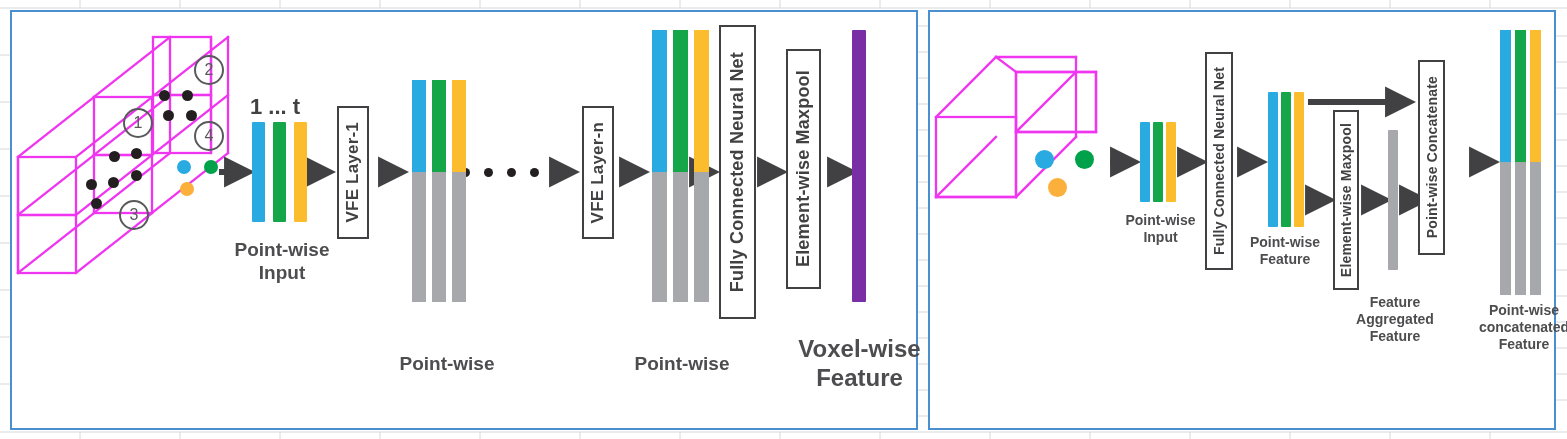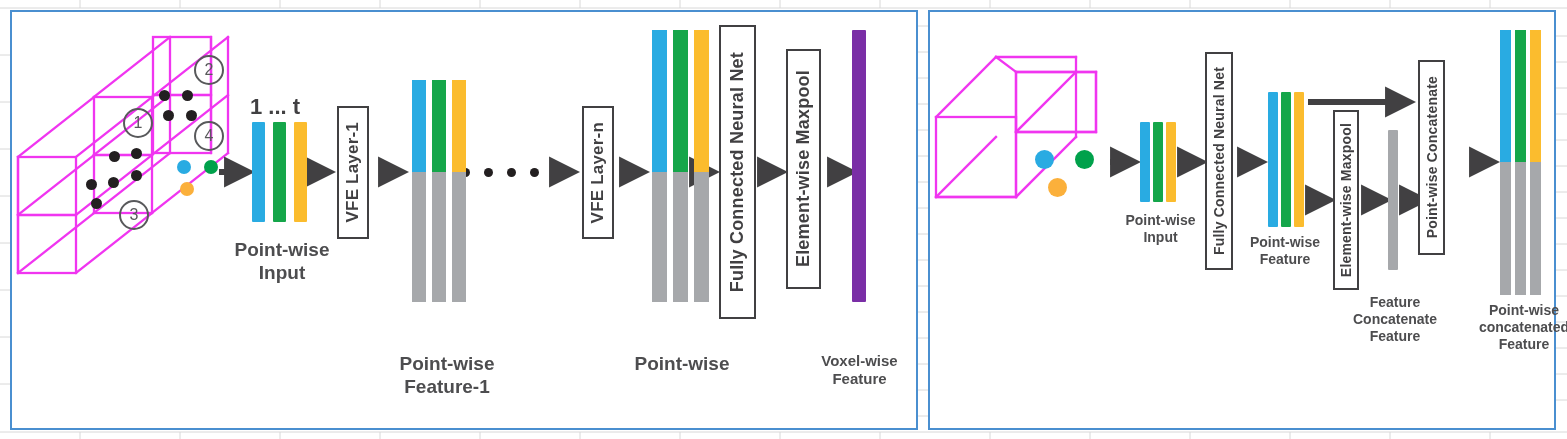--- a/index.html
+++ b/index.html
@@ -238,21 +238,20 @@
       <div class="head bar-g" style="height:92px;"></div>
         <div class="tail" style="top:92px;height:130px;"></div>
     </div>
     <div class="split" style="left:40px;top:0px;width:14px;height:222px;">
       <div class="head bar-y" style="height:92px;"></div>
         <div class="tail" style="top:92px;height:130px;"></div>
     </div>
   </div>
   <div class="cap" style="left:355px;top:340px;width:160px;font-size:19px;">
     <div>Point-wise</div>
-    <div>Feature-1</div>
   </div>
 
   <div class="pbox" style="left:570px;top:94px;width:32px;height:133px;">
     <span style="font-size:17px;">VFE Layer-n</span>
   </div>
 
   <div style="position:absolute;left:640px;top:18px;width:62px;height:272px;">
     <div class="split" style="left:0px;top:0px;width:15px;height:272px;">
       <div class="head bar-c" style="height:142px;"></div>
         <div class="tail" style="top:142px;height:130px;"></div>
@@ -272,21 +271,21 @@
 
   <div class="pbox" style="left:707px;top:13px;width:37px;height:294px;">
     <span style="font-size:18px;">Fully Connected Neural Net</span>
   </div>
 
   <div class="pbox" style="left:774px;top:37px;width:35px;height:240px;">
     <span style="font-size:18px;">Element-wise Maxpool</span>
   </div>
 
   <div class="bar bar-purple" style="left:840px;top:18px;width:14px;height:272px;"></div>
-  <div class="cap" style="left:775px;top:340px;width:145px;font-size:15px;">
+  <div class="cap" style="left:775px;top:322px;width:145px;font-size:24px;">
     <div>Voxel-wise</div>
     <div>Feature</div>
   </div>
 </div>
 
 <div class="panel" id="panel-right">
 
   <svg class="layer" style="left:0px;top:30px;width:230px;height:210px;" viewBox="0 0 230 210">
     <g stroke="#f035f0" stroke-width="2.3" fill="none" stroke-linecap="square">
       <rect x="6" y="75" width="80" height="80"></rect>
@@ -355,21 +354,21 @@
     <div>Feature</div>
   </div>
 
   <div class="pbox" style="left:403px;top:98px;width:26px;height:180px;">
     <span style="font-size:14px;">Element-wise Maxpool</span>
   </div>
 
   <div class="bar bar-grey" style="left:458px;top:118px;width:10px;height:140px;"></div>
   <div class="cap" style="left:405px;top:282px;width:120px;font-size:14px;">
     <div>Feature</div>
-    <div>Concatenate</div>
+    <div>Aggregated</div>
     <div>Feature</div>
   </div>
 
   <div class="pbox" style="left:488px;top:48px;width:27px;height:195px;">
     <span style="font-size:14px;">Point-wise Concatenate</span>
   </div>
 
   <div style="position:absolute;left:570px;top:18px;width:46px;height:265px;">
     <div class="split" style="left:0px;top:0px;width:11px;height:265px;">
       <div class="head bar-c" style="height:132px;"></div>

